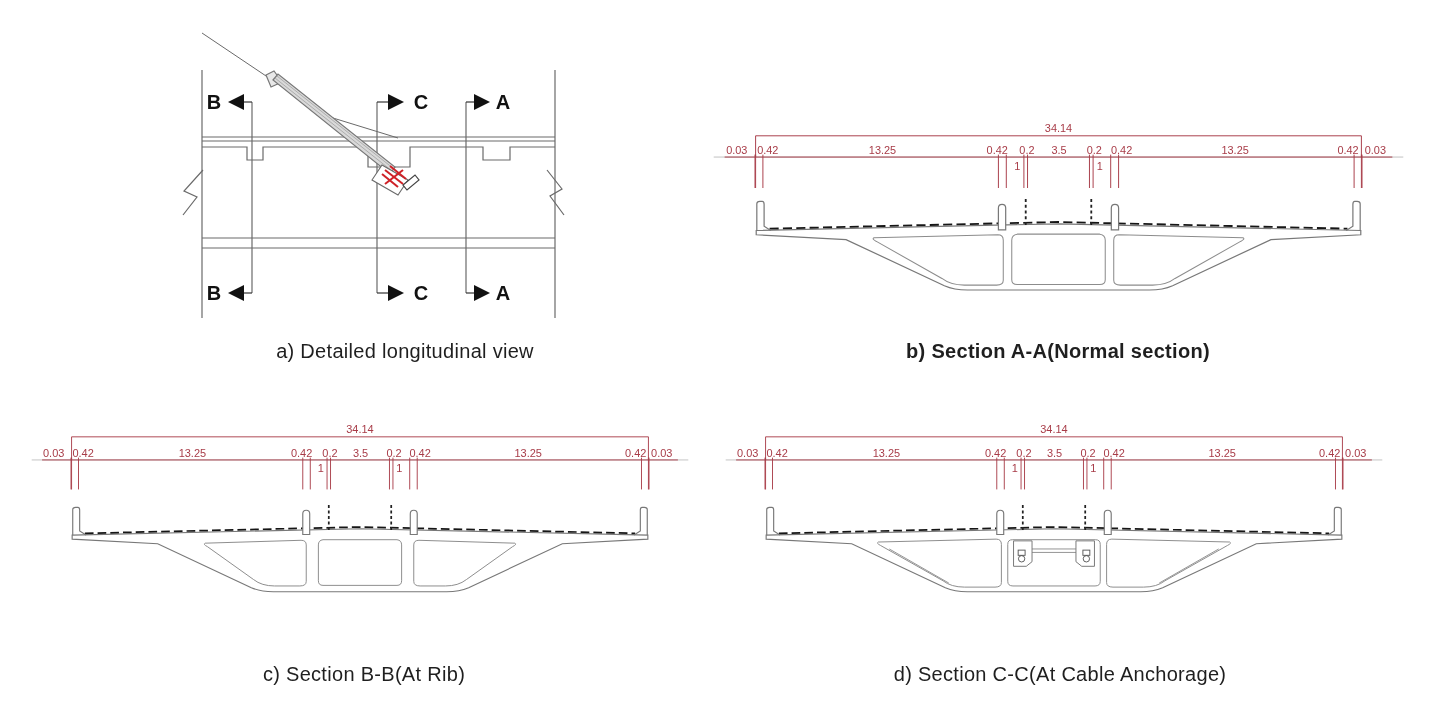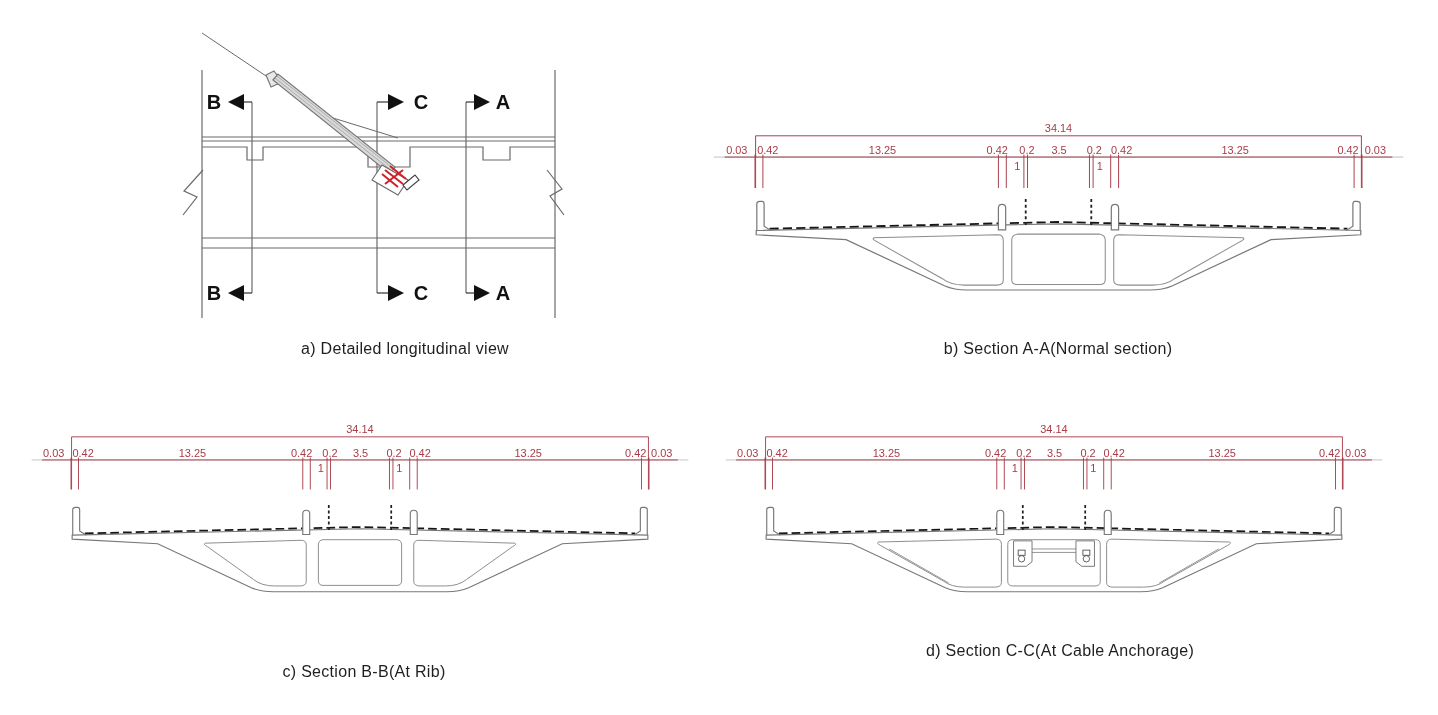--- a/index.html
+++ b/index.html
@@ -1,20 +1,20 @@
 <!DOCTYPE html>
 <html><head>
 <meta charset="utf-8">
 <style>
   html,body{margin:0;padding:0;background:#fff;}
   #stage{position:relative;width:1438px;height:715px;background:#fff;overflow:hidden;
          font-family:"Liberation Sans","DejaVu Sans",sans-serif;}
   #drawing{position:absolute;left:0;top:0;}
   .caption{position:absolute;transform:translateX(-50%);white-space:nowrap;
-           font-size:16px;letter-spacing:.3px;color:#1f1f1f;}
+           font-size:20px;letter-spacing:.3px;color:#1f1f1f;}
   text{font-family:"Liberation Sans","DejaVu Sans",sans-serif;}
   .dimtxt{fill:#a83c48;text-anchor:middle;}
   .marker{fill:#111;font-weight:bold;text-anchor:middle;}
 </style>
 </head>
 <body>
 
 <div id="stage">
 
 <svg id="drawing" width="1438" height="715" viewBox="0 0 1438 715">
@@ -256,16 +256,16 @@
       <text class="dimtxt" x="977" y="-121">0.42</text>
       <text class="dimtxt" x="1022" y="-121">0.03</text>
       <text class="dimtxt" x="432" y="-95">1</text>
       <text class="dimtxt" x="568" y="-95">1</text>
     </g>
     <use href="#girderA"></use>
   </g>
 </svg>
 
 <div class="caption" style="left:405px;top:340px;">a) Detailed longitudinal view</div>
-<div class="caption" style="left:1058px;top:340px;">b) Section A-A(Normal section)</div>
+<div class="caption" style="left:1058px;top:340px;font-weight:bold;">b) Section A-A(Normal section)</div>
 <div class="caption" style="left:364px;top:663px;">c) Section B-B(At Rib)</div>
-<div class="caption" style="left:1060px;top:642px;">d) Section C-C(At Cable Anchorage)</div>
+<div class="caption" style="left:1060px;top:663px;">d) Section C-C(At Cable Anchorage)</div>
 </div>
 
 </body></html>

